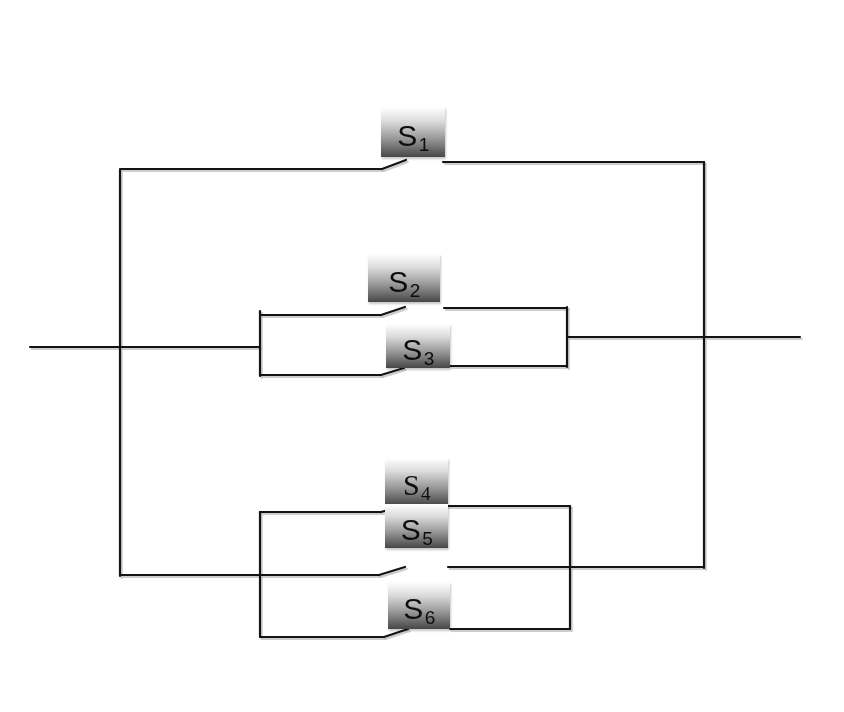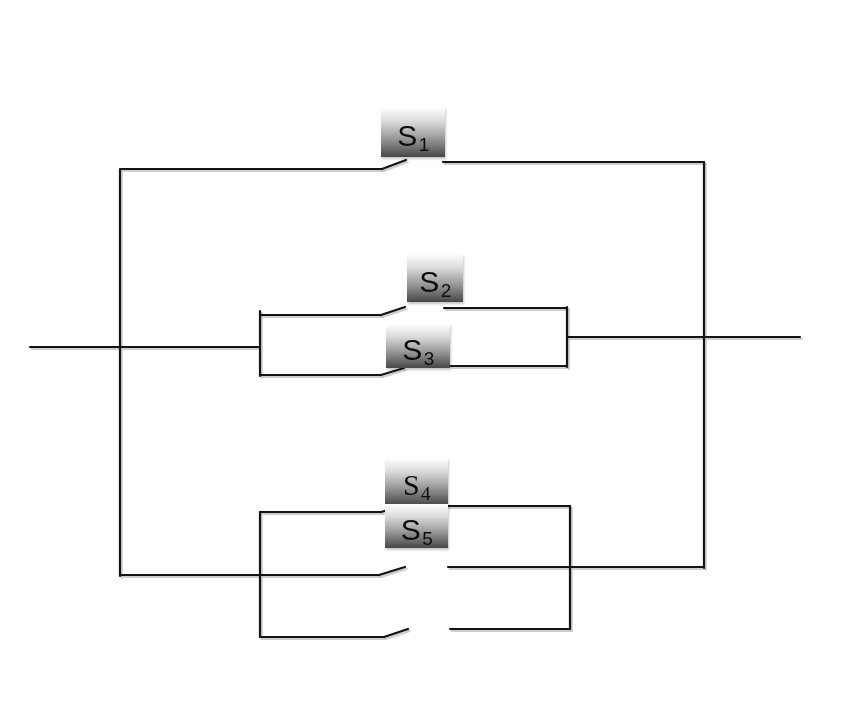--- a/index.html
+++ b/index.html
@@ -109,30 +109,33 @@
       <line x1="448" y1="567" x2="704" y2="567" stroke="#141414" stroke-width="2.2" stroke-linecap="round" opacity="1"></line>
       <line x1="260" y1="637" x2="384" y2="637" stroke="#141414" stroke-width="2.2" stroke-linecap="round" opacity="1"></line>
       <line x1="384" y1="637" x2="408" y2="629" stroke="#141414" stroke-width="2.2" stroke-linecap="round" opacity="1"></line>
       <line x1="450" y1="629" x2="570" y2="629" stroke="#141414" stroke-width="2.2" stroke-linecap="round" opacity="1"></line>
     </svg>
 
   <div class="switch-box" style="left: 381px; top: 107px; width: 64px; height: 50px;">
     <span class="switch-label"><span class="base">S</span><span class="sub">1</span></span>
   </div>
 
-  <div class="switch-box" style="left: 407px; top: 254px; width: 56px; height: 48px;">
+  <div class="switch-box" style="left: 368px; top: 254px; width: 72px; height: 48px;">
     <span class="switch-label"><span class="base">S</span><span class="sub">2</span></span>
   </div>
 
   <div class="switch-box" style="left: 386px; top: 324px; width: 64px; height: 44px;">
     <span class="switch-label"><span class="base">S</span><span class="sub">3</span></span>
   </div>
 
   <div class="switch-box" style="left: 385px; top: 458px; width: 63px; height: 47px; font-family: Liberation Serif, serif;">
     <span class="switch-label"><span class="base">S</span><span class="sub">4</span></span>
   </div>
 
   <div class="switch-box" style="left: 385px; top: 504px; width: 63px; height: 44px;">
     <span class="switch-label"><span class="base">S</span><span class="sub">5</span></span>
   </div>
 
+  <div class="switch-box" style="left: 388px; top: 582px; width: 62px; height: 47px;">
+    <span class="switch-label"><span class="base">S</span><span class="sub">6</span></span>
+  </div>
 
 </div>
 
 </body></html>

